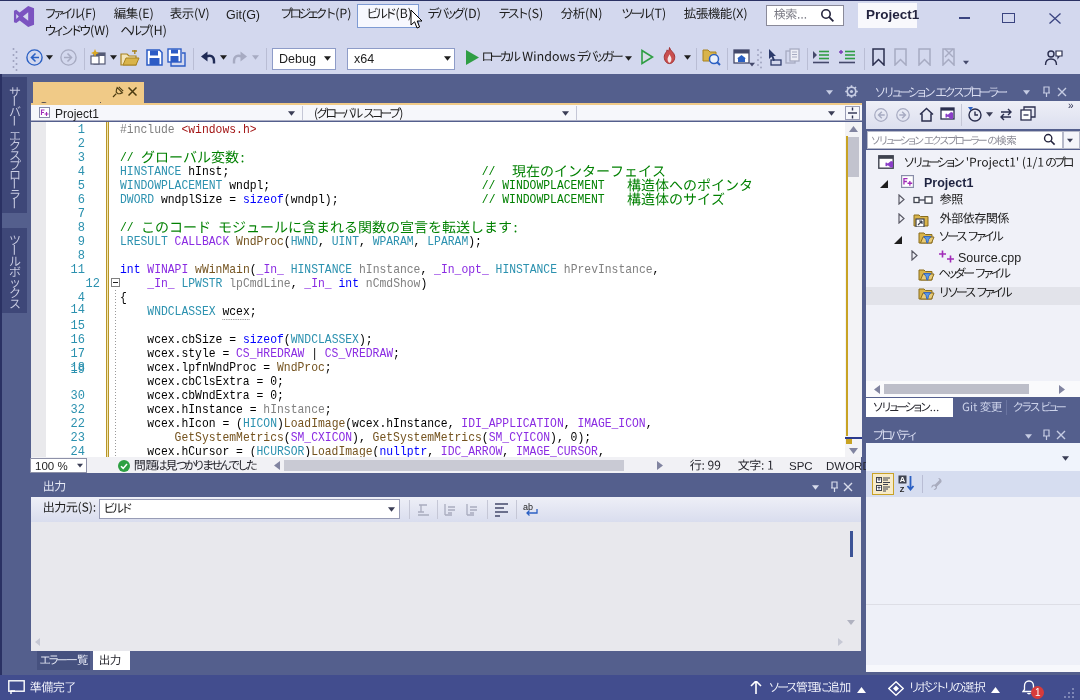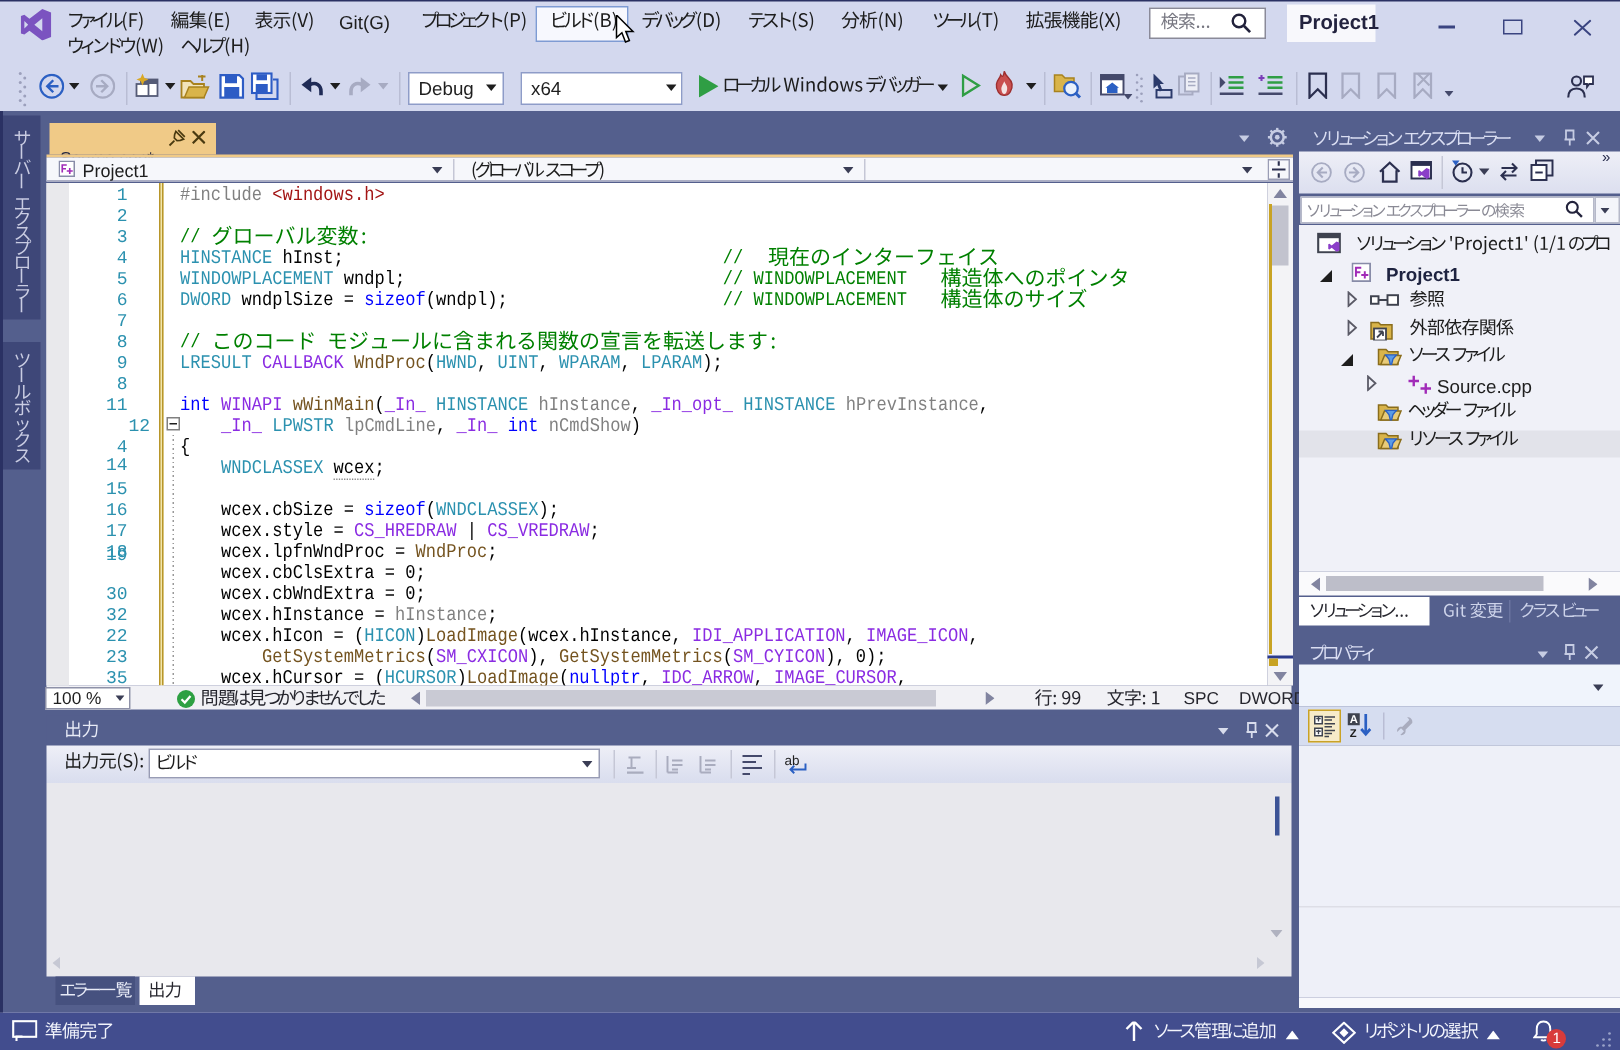--- a/index.html
+++ b/index.html
@@ -526,21 +526,21 @@
 <div class="num mono" style="left:45px;top:363px">19</div>
 <div class="ln mono" style="top:375px"><span class="p">    wcex.cbClsExtra = 0;</span></div>
 <div class="num mono" style="left:45px;top:389px">30</div>
 <div class="ln mono" style="top:389px"><span class="p">    wcex.cbWndExtra = 0;</span></div>
 <div class="num mono" style="left:45px;top:403px">32</div>
 <div class="ln mono" style="top:403px"><span class="p">    wcex.hInstance = </span><span class="g">hInstance</span><span class="p">;</span></div>
 <div class="num mono" style="left:45px;top:417px">22</div>
 <div class="ln mono" style="top:417px"><span class="p">    wcex.hIcon = (</span><span class="t">HICON</span><span class="p">)</span><span class="f">LoadImage</span><span class="p">(wcex.hInstance, </span><span class="m">IDI_APPLICATION</span><span class="p">, </span><span class="m">IMAGE_ICON</span><span class="p">,</span></div>
 <div class="num mono" style="left:45px;top:431px">23</div>
 <div class="ln mono" style="top:431px"><span class="p">        </span><span class="f">GetSystemMetrics</span><span class="p">(</span><span class="m">SM_CXICON</span><span class="p">), </span><span class="f">GetSystemMetrics</span><span class="p">(</span><span class="m">SM_CYICON</span><span class="p">), 0);</span></div>
-<div class="num mono" style="left:45px;top:445px">35</div>
+<div class="num mono" style="left:45px;top:445px">24</div>
 <div class="ln mono" style="top:445px"><span class="p">    wcex.hCursor = (</span><span class="t">HCURSOR</span><span class="p">)</span><span class="f">LoadImage</span><span class="p">(</span><span class="k">nullptr</span><span class="p">, </span><span class="m">IDC_ARROW</span><span class="p">, </span><span class="m">IMAGE_CURSOR</span><span class="p">,</span></div>
 <div class="a" style="left:111px;top:278px;width:9px;height:9px;background:#fff;border:1px solid #808080"></div>
 <div class="a" style="left:113px;top:282px;width:5px;height:1px;background:#1e1e1e"></div>
 <div class="a" style="left:115px;top:290px;width:1px;height:167px;background:repeating-linear-gradient(#999 0 1px,transparent 1px 3px)"></div>
 <div class="a" style="left:845px;top:122px;width:17px;height:335px;background:#F3F3F6"></div>
 <svg class="a" style="left:849px;top:126px" width="9" height="6" viewBox="0 0 9 6">
     <path d="M4.5 0 L9 6 L0 6 Z" fill="#8184A0"></path>
   </svg>
 <svg class="a" style="left:849px;top:448px" width="9" height="6" viewBox="0 0 9 6">
     <path d="M0 0 L9 0 L4.5 6 Z" fill="#8184A0"></path>

